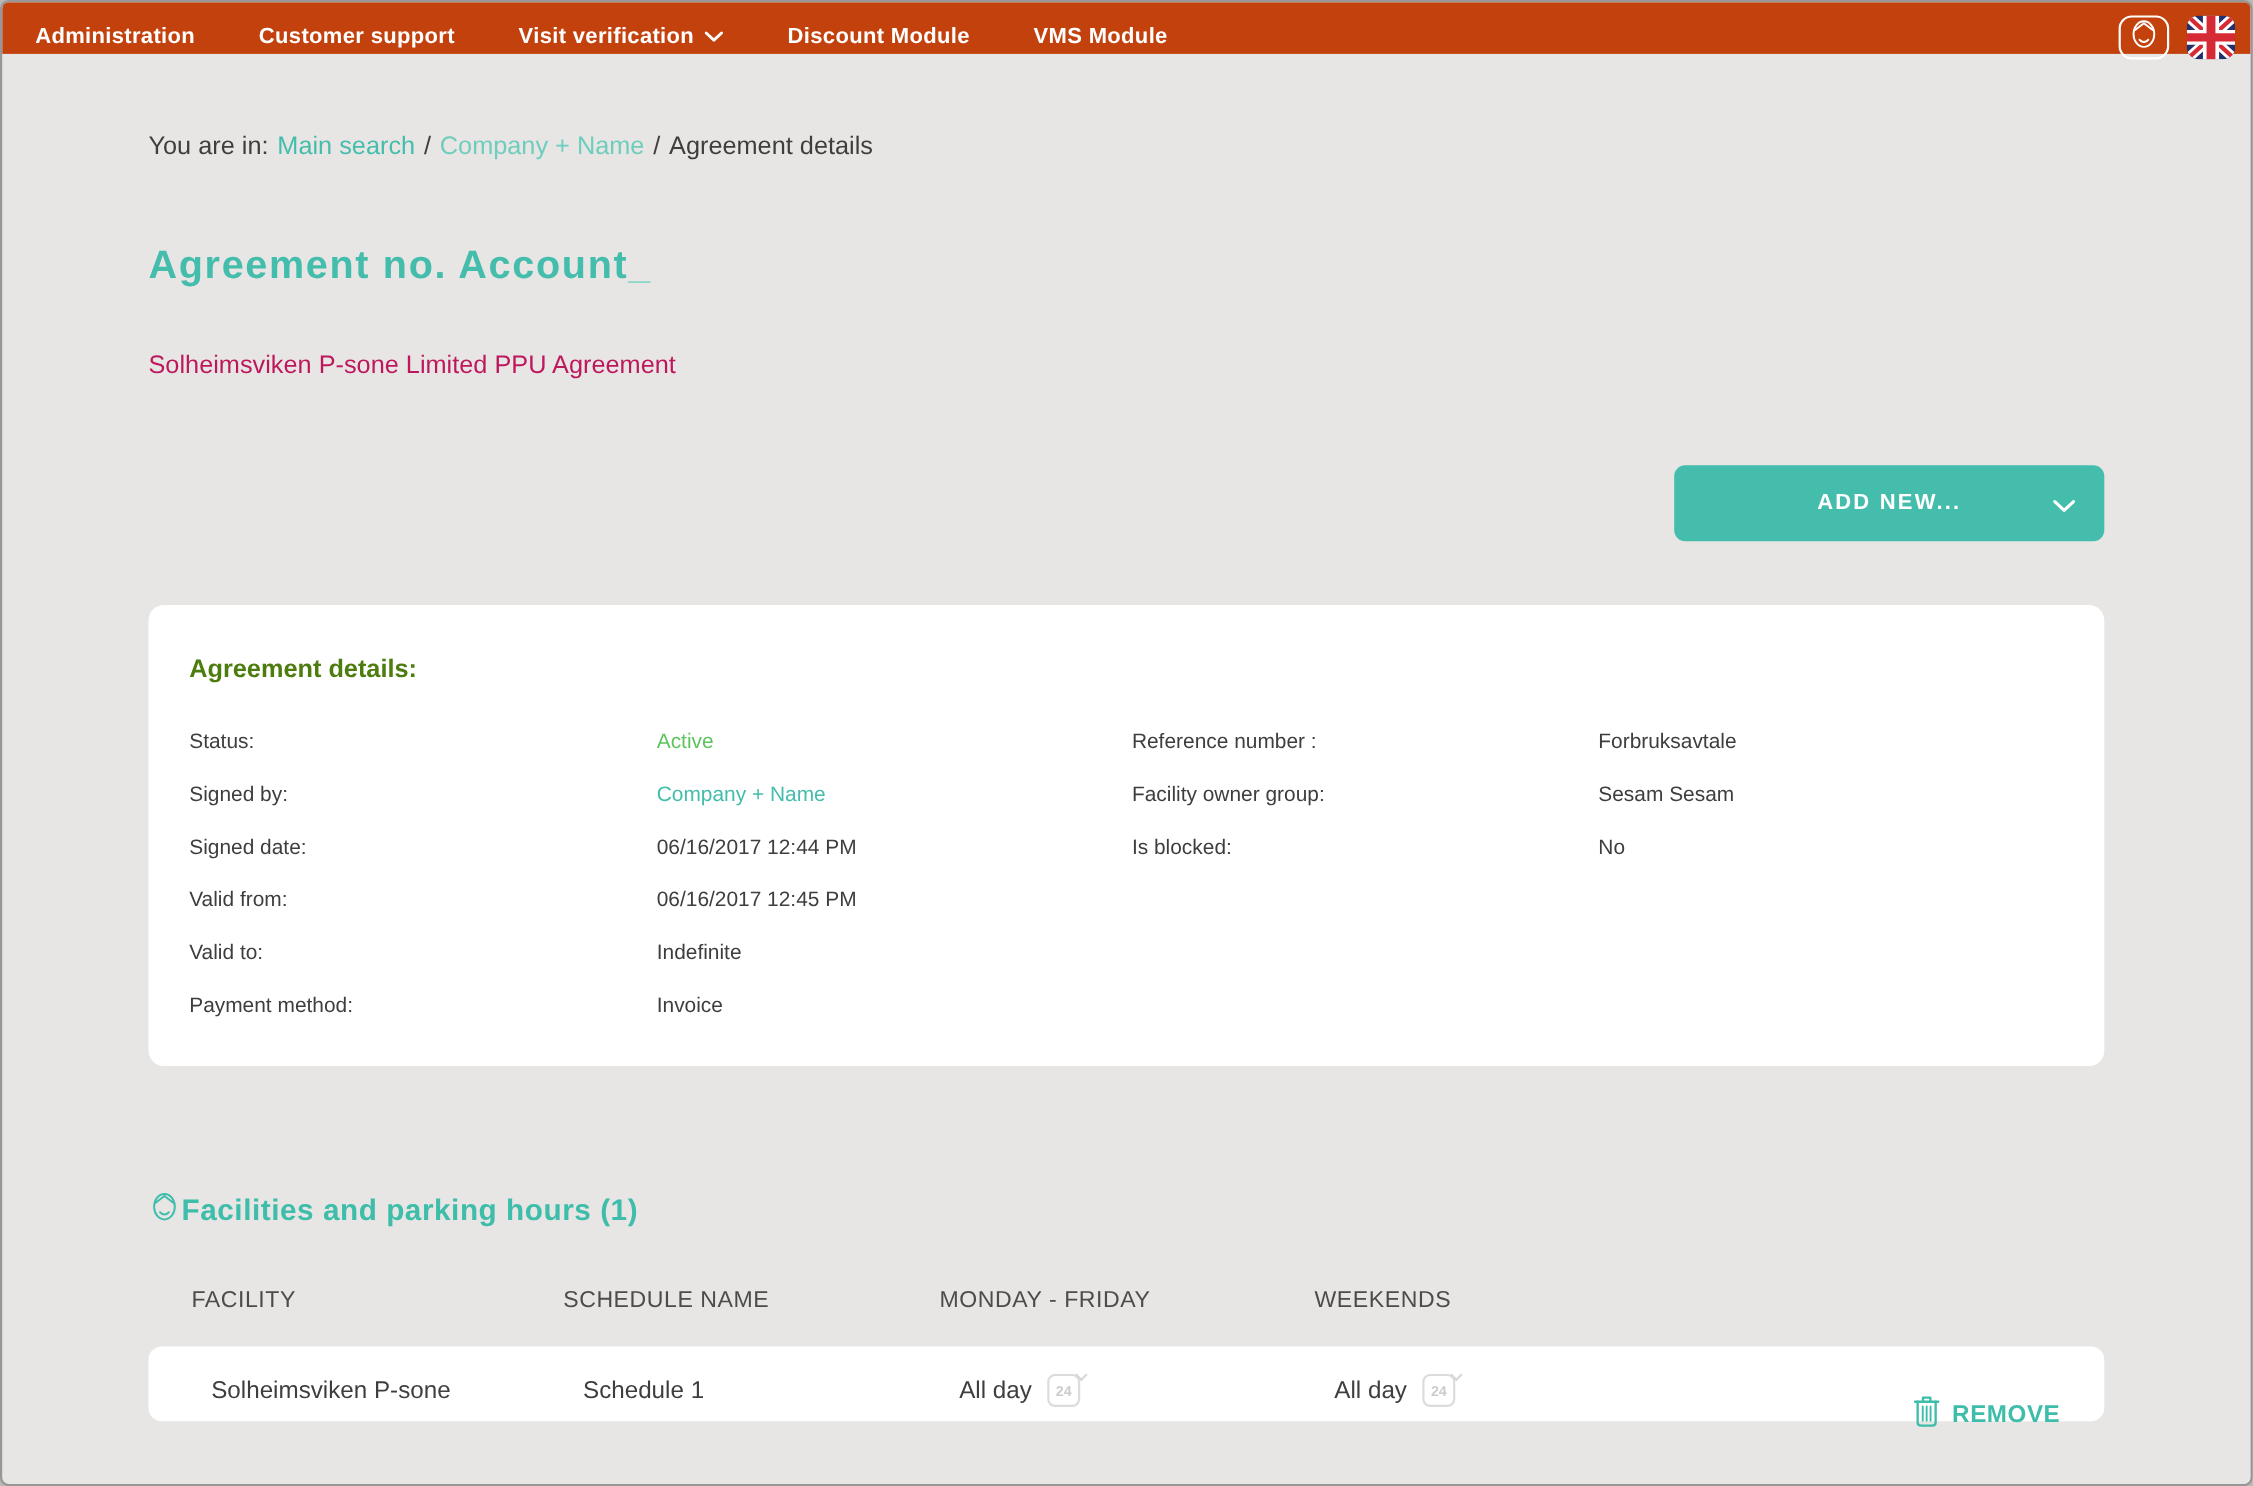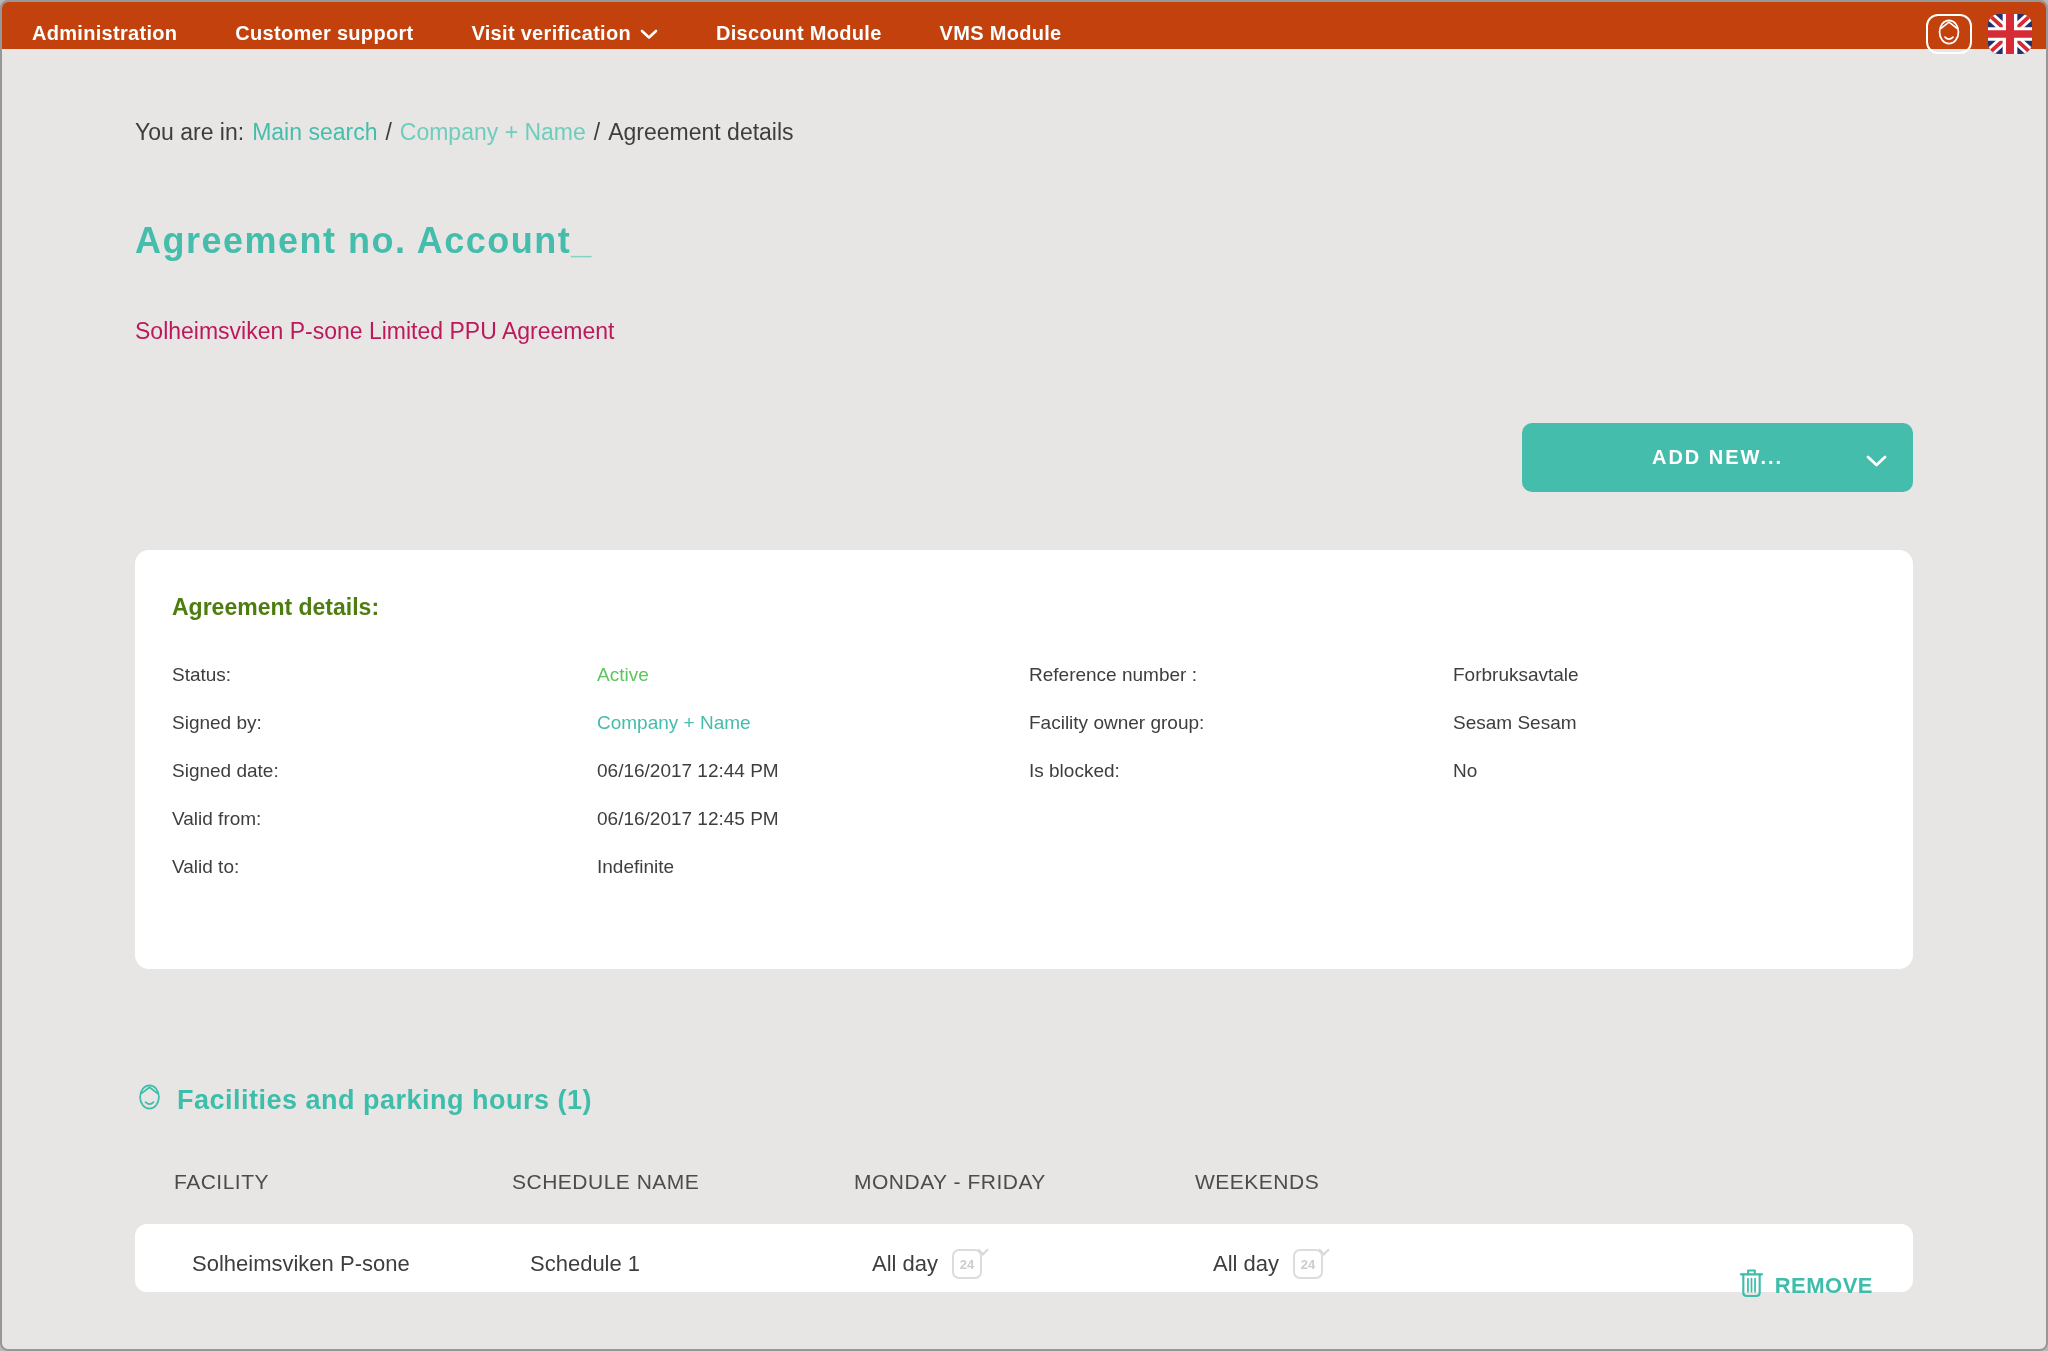--- a/index.html
+++ b/index.html
@@ -78,21 +78,21 @@
   .details-col-right { flex:1; }
   .detail-row { display:flex; height:48px; align-items:center; font-size:19px; }
   .detail-label { width:425px; color:#3e3e3d; }
   .detail-label.right { width:424px; }
   .detail-value { color:#3e3e3d; }
   .detail-value.green { color:#5ec45e; }
   .detail-value.teal-link { color:#45bdac; cursor:pointer; }
 
   
   .section-heading {
-    margin-top:112px; display:flex; align-items:center; gap:13px;
+    margin-top:112px; display:flex; align-items:center; gap:1px;
     color:#3dbdaa; font-size:27px; font-weight:bold; letter-spacing:0.5px;
   }
   .table-grid {
     display:grid;
     grid-template-columns:338px 342px 341px 370px 1fr;
     align-items:center;
   }
   .table-header { margin-top:50px; padding-left:39px; }
   .table-header .col-h {
     font-size:21px; font-weight:normal; color:#4c4c4c; letter-spacing:0.5px;
@@ -217,20 +217,24 @@
             <span class="detail-label">Signed date:</span>
             <span class="detail-value">06/16/2017 12:44 PM</span>
           </div>
           <div class="detail-row">
             <span class="detail-label">Valid from:</span>
             <span class="detail-value">06/16/2017 12:45 PM</span>
           </div>
           <div class="detail-row">
             <span class="detail-label">Valid to:</span>
             <span class="detail-value">Indefinite</span>
+          </div>
+          <div class="detail-row">
+            <span class="detail-label">Payment method:</span>
+            <span class="detail-value">Invoice</span>
           </div>
         </div>
         <div class="details-col-right">
           <div class="detail-row">
             <span class="detail-label right">Reference number :</span>
             <span class="detail-value">Forbruksavtale</span>
           </div>
           <div class="detail-row">
             <span class="detail-label right">Facility owner group:</span>
             <span class="detail-value">Sesam Sesam</span>

